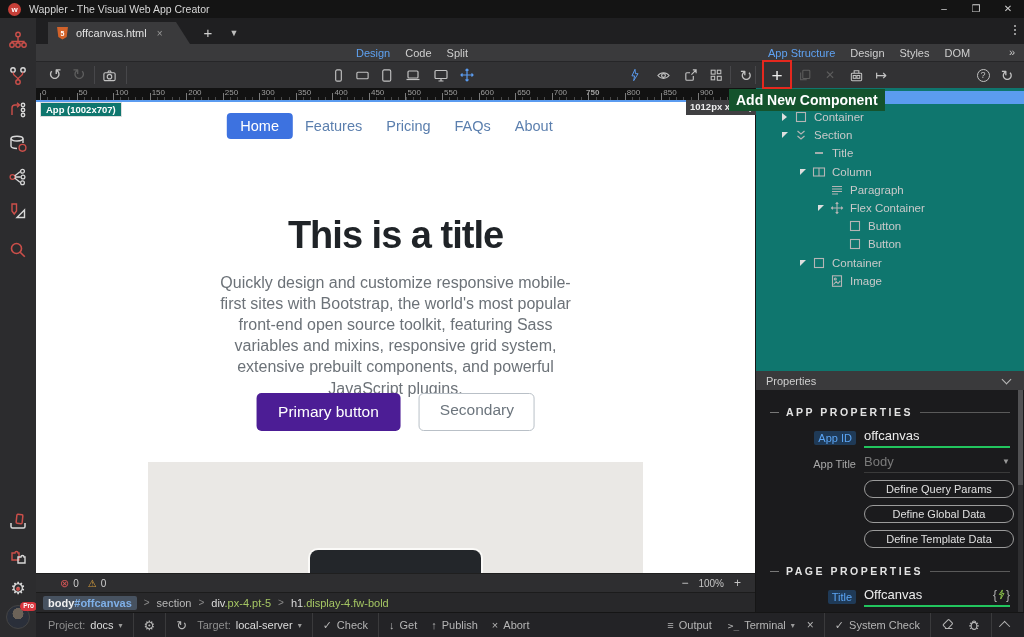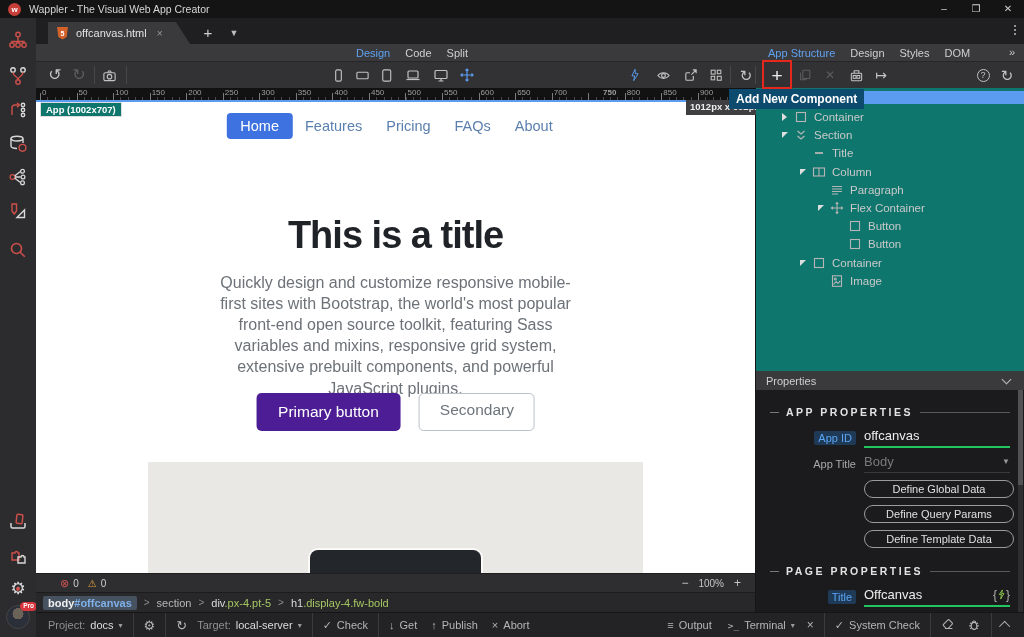--- a/index.html
+++ b/index.html
@@ -84,21 +84,21 @@
   .hero-img { position:absolute; top:362px; left:112px; width:495px; height:111px; background:#eae8e5; }
   .laptop { position:absolute; left:160px; top:86px; width:175px; height:40px; background:#23262a;
             border:2px solid #fbfaf8; border-bottom:none; border-radius:10px 10px 0 0; }
 
   
   .app-size-tip { position:absolute; top:102px; left:40px; background:#0f766e; border:1px solid #dedede;
                   color:#fff; font-size:9.5px; font-weight:bold; padding:1px 5px; z-index:20; }
   .dims-box { position:absolute; top:100px; left:686px; width:70px; height:15px; background:#3f3f41;
               color:#ececec; font-size:9.5px; font-weight:bold; padding:1px 4px; white-space:nowrap;
               overflow:hidden; z-index:25; }
-  .add-tip { position:absolute; top:89px; left:729px; background:#0c4a6e; color:#fff; font-size:12px;
+  .add-tip { position:absolute; top:89px; left:729px; background:#14532d; color:#fff; font-size:14px;
              font-weight:bold; padding:3px 7px; white-space:nowrap; z-index:40; }
   .red-box { position:absolute; top:60px; left:762px; width:30px; height:29px; border:2.5px solid #e5281e; z-index:50; }
 
   
   .rightpanel { position:absolute; top:88px; left:755px; width:269px; height:524px; background:#0f766e;
                 border-left:1px solid #161616; }
   .tree { position:absolute; top:0; left:0; width:100%; height:283px; overflow:hidden; }
   .tree-selected { height:13px; margin-top:3px; background:#5b9cf0; }
   .tree-row { height:18.2px; display:flex; align-items:center; font-size:11.5px; color:#c9c9c9; }
   .tree-row:nth-child(2) { margin-top:4px; }
@@ -385,21 +385,21 @@
       <span class="tick-label" style="left: 186.75px;">250</span>
       <span class="tick-label" style="left: 223.3px;">300</span>
       <span class="tick-label" style="left: 259.85px;">350</span>
       <span class="tick-label" style="left: 296.4px;">400</span>
       <span class="tick-label" style="left: 332.95px;">450</span>
       <span class="tick-label" style="left: 369.5px;">500</span>
       <span class="tick-label" style="left: 406.05px;">550</span>
       <span class="tick-label" style="left: 442.6px;">600</span>
       <span class="tick-label" style="left: 479.15px;">650</span>
       <span class="tick-label" style="left: 515.7px;">700</span>
-      <span class="tick-label" style="left: 565px; font-weight: bold;">750</span>
+      <span class="tick-label" style="left: 548px; font-weight: bold;">750</span>
       <span class="tick-label" style="left: 588.8px;">800</span>
       <span class="tick-label" style="left: 625.35px;">850</span>
       <span class="tick-label" style="left: 661.9px;">900</span>
       <span class="tick-label" style="left: 698.45px;">950</span>
     </div>
 
   <div class="canvas">
     <div class="nav">
       <span class="nav-pill">Home</span>
       <span class="nav-link">Features</span>
@@ -556,22 +556,22 @@
         <span class="prop-label"><span class="chip">App ID</span></span>
         <span class="prop-value">offcanvas</span>
       </div>
       <div class="prop-row">
         <span class="prop-label">App Title</span>
         <span class="prop-value dim">
           <span>Body</span>
           <span class="caret">▼</span>
         </span>
       </div>
+      <button class="define-btn">Define Query Params</button>
       <button class="define-btn">Define Global Data</button>
-      <button class="define-btn">Define Query Params</button>
       <button class="define-btn">Define Template Data</button>
       <div class="sec-head" style="margin-top:17px;">
         <span class="d1"></span>
           <span class="txt">PAGE PROPERTIES</span>
           <span class="d2"></span>
       </div>
       <div class="prop-row">
         <span class="prop-label"><span class="chip">Title</span></span>
         <span class="prop-value">
           <span>Offcanvas</span>

